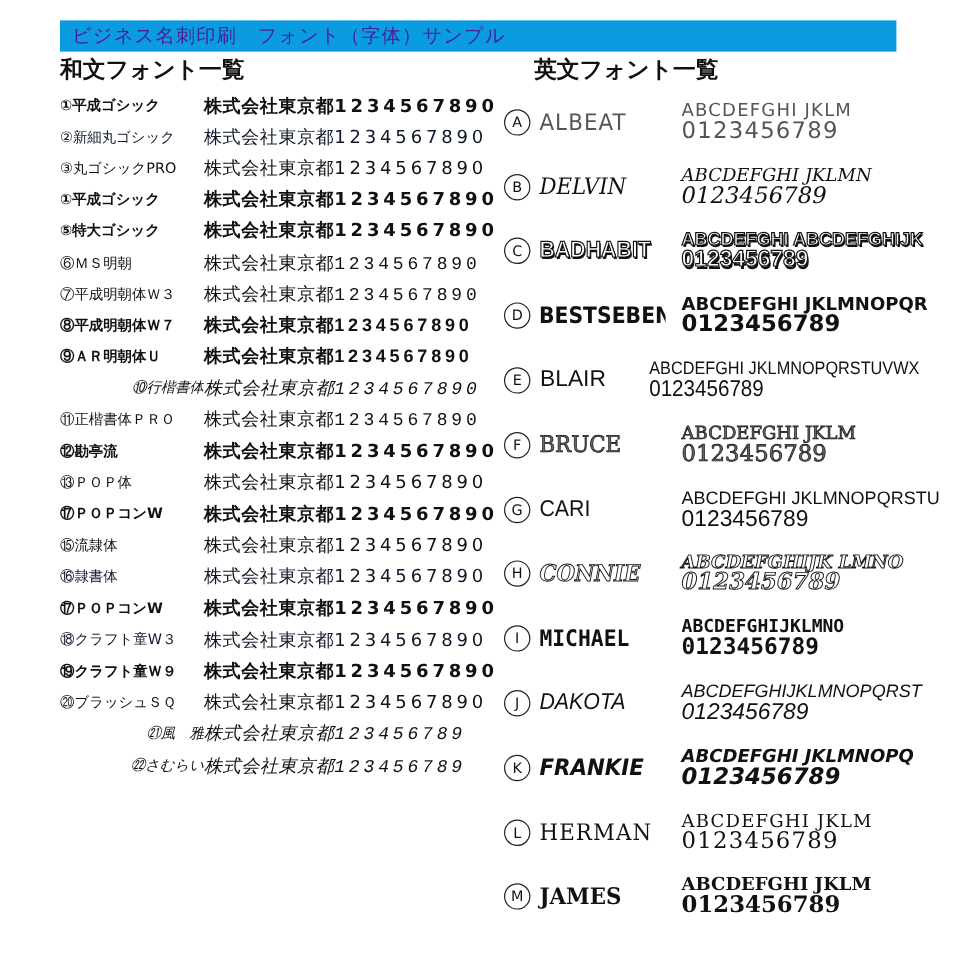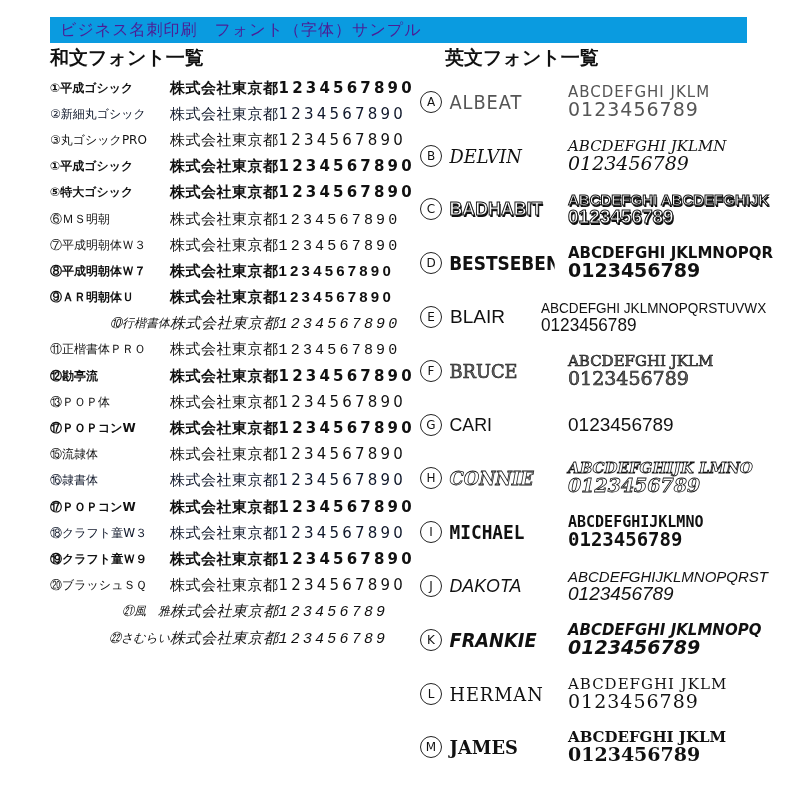--- a/index.html
+++ b/index.html
@@ -197,20 +197,21 @@
       <span class="en-name f-engraved" style="transform: scaleX(0.936508); transform-origin: left center;">BRUCE</span>
       <span class="en-sample f-engraved">
         <span class="alpha">ABCDEFGHI JKLM</span>
         <span class="num">0123456789</span>
       </span>
     </div>
     <div class="en-row">
       <span class="en-badge">G</span>
       <span class="en-name f-hand" style="transform: scaleX(0.936508); transform-origin: left center;">CARI</span>
       <span class="en-sample f-hand">
+        <span class="alpha">ABCDEFGHI JKLMNOPQRSTU</span>
         <span class="num">0123456789</span>
       </span>
     </div>
     <div class="en-row">
       <span class="en-badge">H</span>
       <span class="en-name f-script" style="transform: scaleX(0.936508); transform-origin: left center;">CONNIE</span>
       <span class="en-sample f-script">
         <span class="alpha">ABCDEFGHIJK LMNO</span>
         <span class="num">0123456789</span>
       </span>

